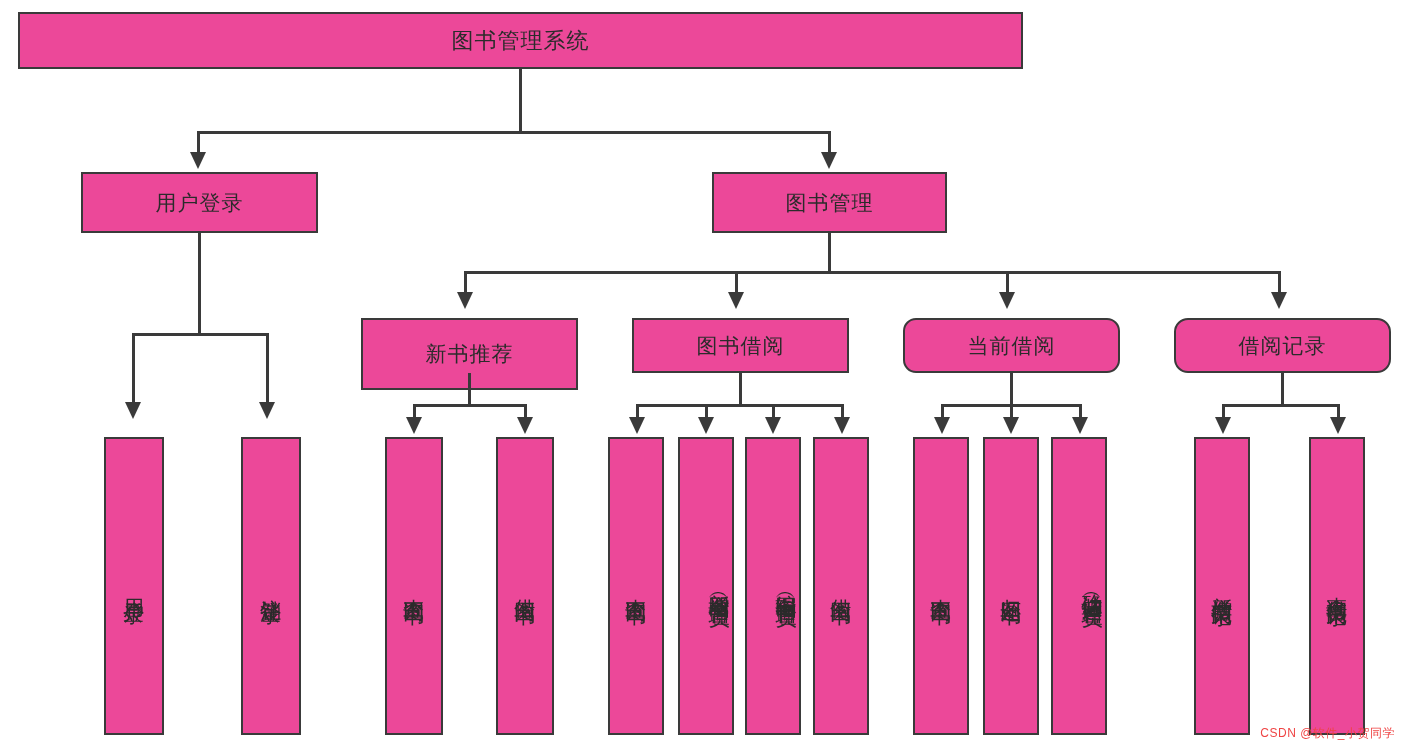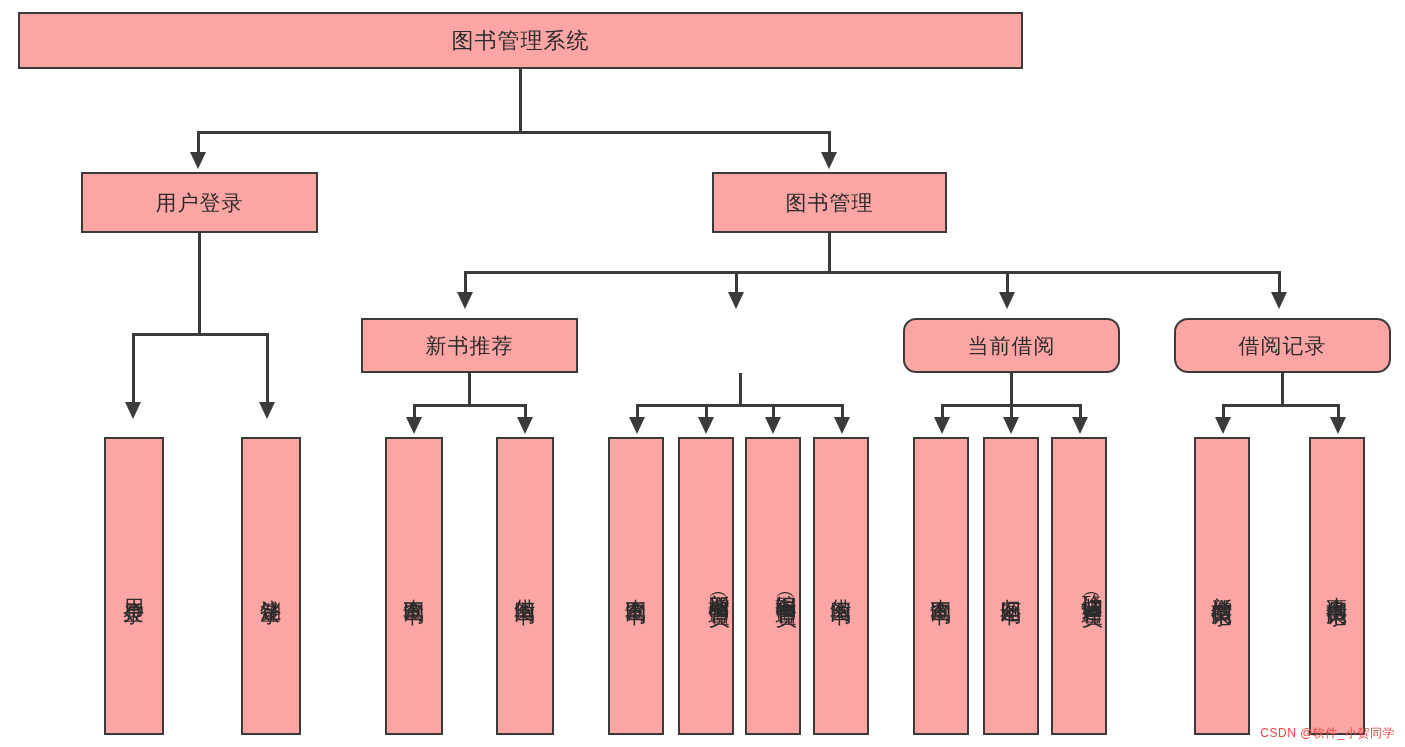--- a/index.html
+++ b/index.html
@@ -1,18 +1,18 @@
 <!DOCTYPE html>
 <html><head>
 <meta charset="utf-8">
 <style>
   html,body{margin:0;padding:0;background:#ffffff;}
   body{font-family:"Liberation Sans","DejaVu Sans",sans-serif;}
   #canvas{position:relative;width:1405px;height:747px;background:#ffffff;overflow:hidden;}
-  .node{position:absolute;box-sizing:border-box;border:2.5px solid #3a3a3a;background:#fca5a5;
+  .node{position:absolute;box-sizing:border-box;border:2.5px solid #3a3a3a;background:#ec4899;
         display:flex;align-items:center;justify-content:center;color:#2b2b2b;}
   .node.horiz{font-size:21px;letter-spacing:1px;}
   .node.vert{writing-mode:vertical-rl;text-orientation:upright;font-size:21px;
              line-height:1.22;letter-spacing:2px;padding:14px 0;align-items:flex-start;}
   .node.vert.center{align-items:center;}
   #title-node{font-size:22px;}
   .line{position:absolute;background:#3a3a3a;}
   .vline{width:3px;}
   .hline{height:3px;}
   .arrow{position:absolute;width:0;height:0;border-left:8px solid transparent;
@@ -50,21 +50,22 @@
   <div class="line hline" style="left:464px;top:271px;width:817px;height:3px;"></div>
   <div class="line vline" style="left:464px;top:271px;width:3px;height:24px;"></div>
   <div class="arrow" style="left:457px;top:292px;"></div>
   <div class="line vline" style="left:735px;top:271px;width:3px;height:24px;"></div>
   <div class="arrow" style="left:728px;top:292px;"></div>
   <div class="line vline" style="left:1006px;top:271px;width:3px;height:24px;"></div>
   <div class="arrow" style="left:999px;top:292px;"></div>
   <div class="line vline" style="left:1278px;top:271px;width:3px;height:24px;"></div>
   <div class="arrow" style="left:1271px;top:292px;"></div>
 
-  <div class="node horiz" style="left:361px;top:318px;width:217px;height:55px;">新书推荐</div>
+  <div class="node horiz" style="left:361px;top:318px;width:217px;height:72px;">新书推荐</div>
+  <div class="node horiz" style="left:632px;top:318px;width:217px;height:55px;">图书借阅</div>
   <div class="node horiz" style="left:903px;top:318px;width:217px;height:55px;border-radius:13px;">当前借阅</div>
   <div class="node horiz" style="left:1174px;top:318px;width:217px;height:55px;border-radius:14px;">借阅记录</div>
 
   <div class="line vline" style="left:468px;top:373px;width:3px;height:33px;"></div>
   <div class="line hline" style="left:413px;top:404px;width:114px;height:3px;"></div>
   <div class="line vline" style="left:413px;top:404px;width:3px;height:16px;"></div>
   <div class="arrow" style="left:406px;top:417px;"></div>
   <div class="line vline" style="left:524px;top:404px;width:3px;height:16px;"></div>
   <div class="arrow" style="left:517px;top:417px;"></div>
 

